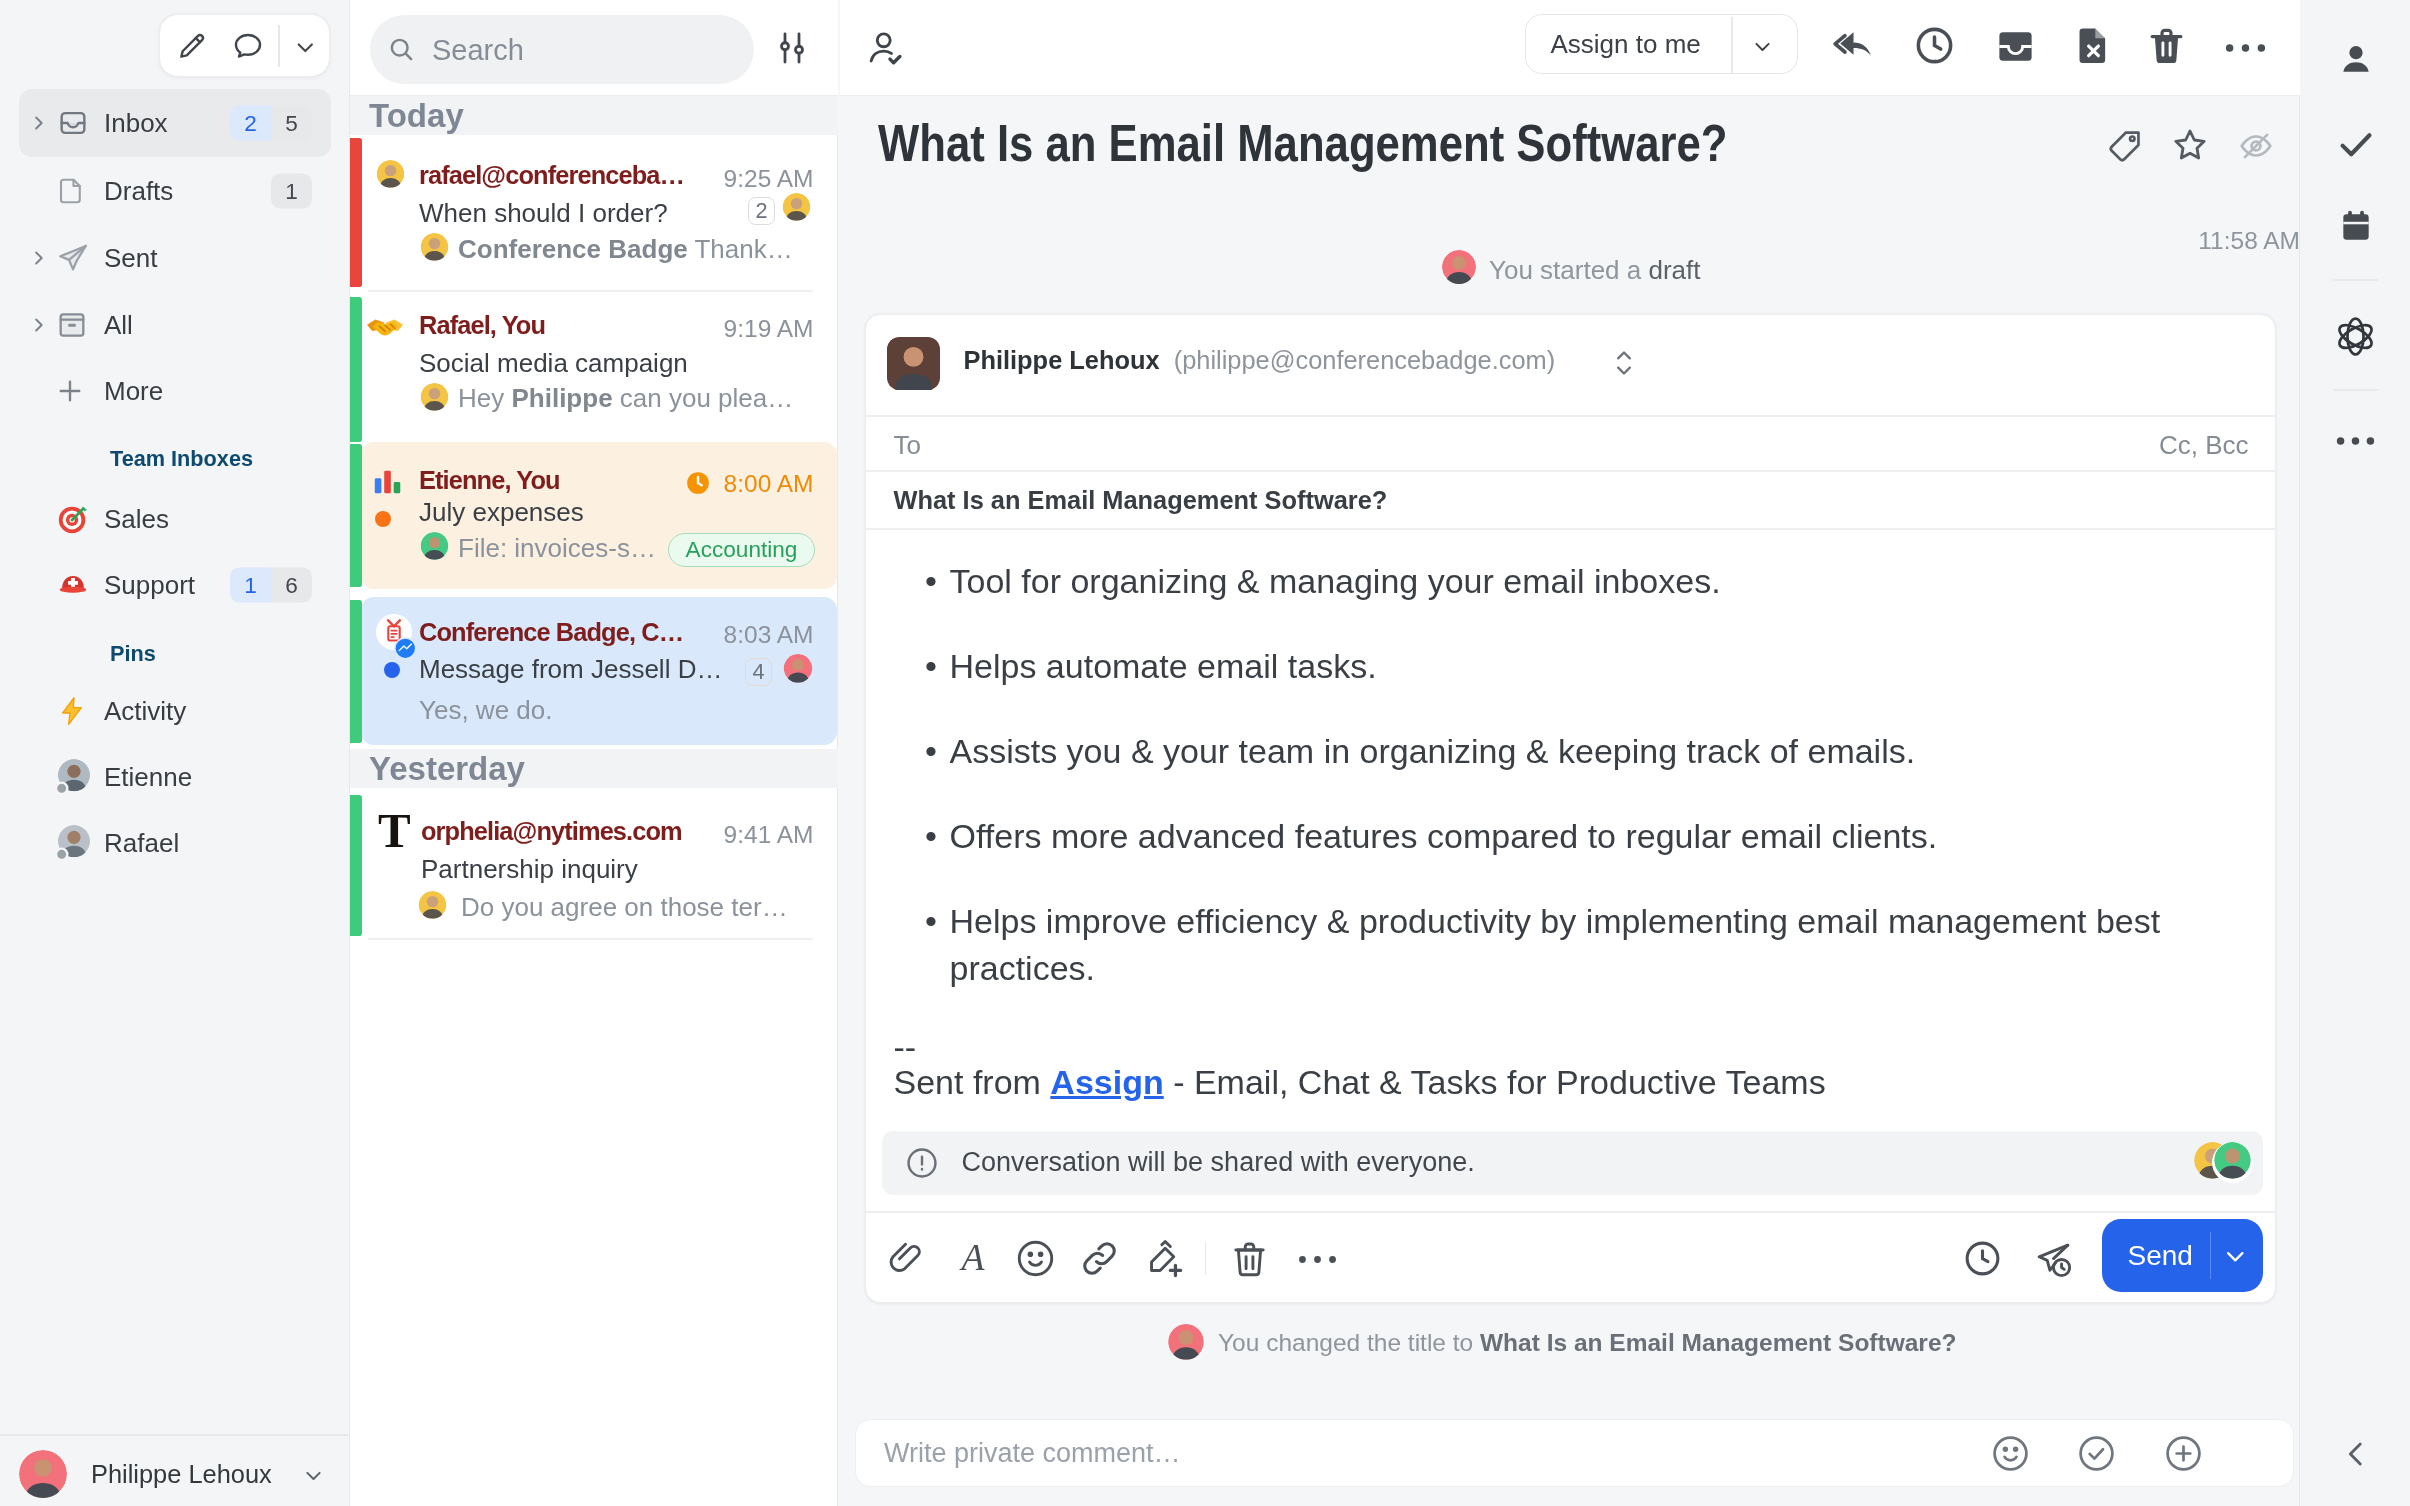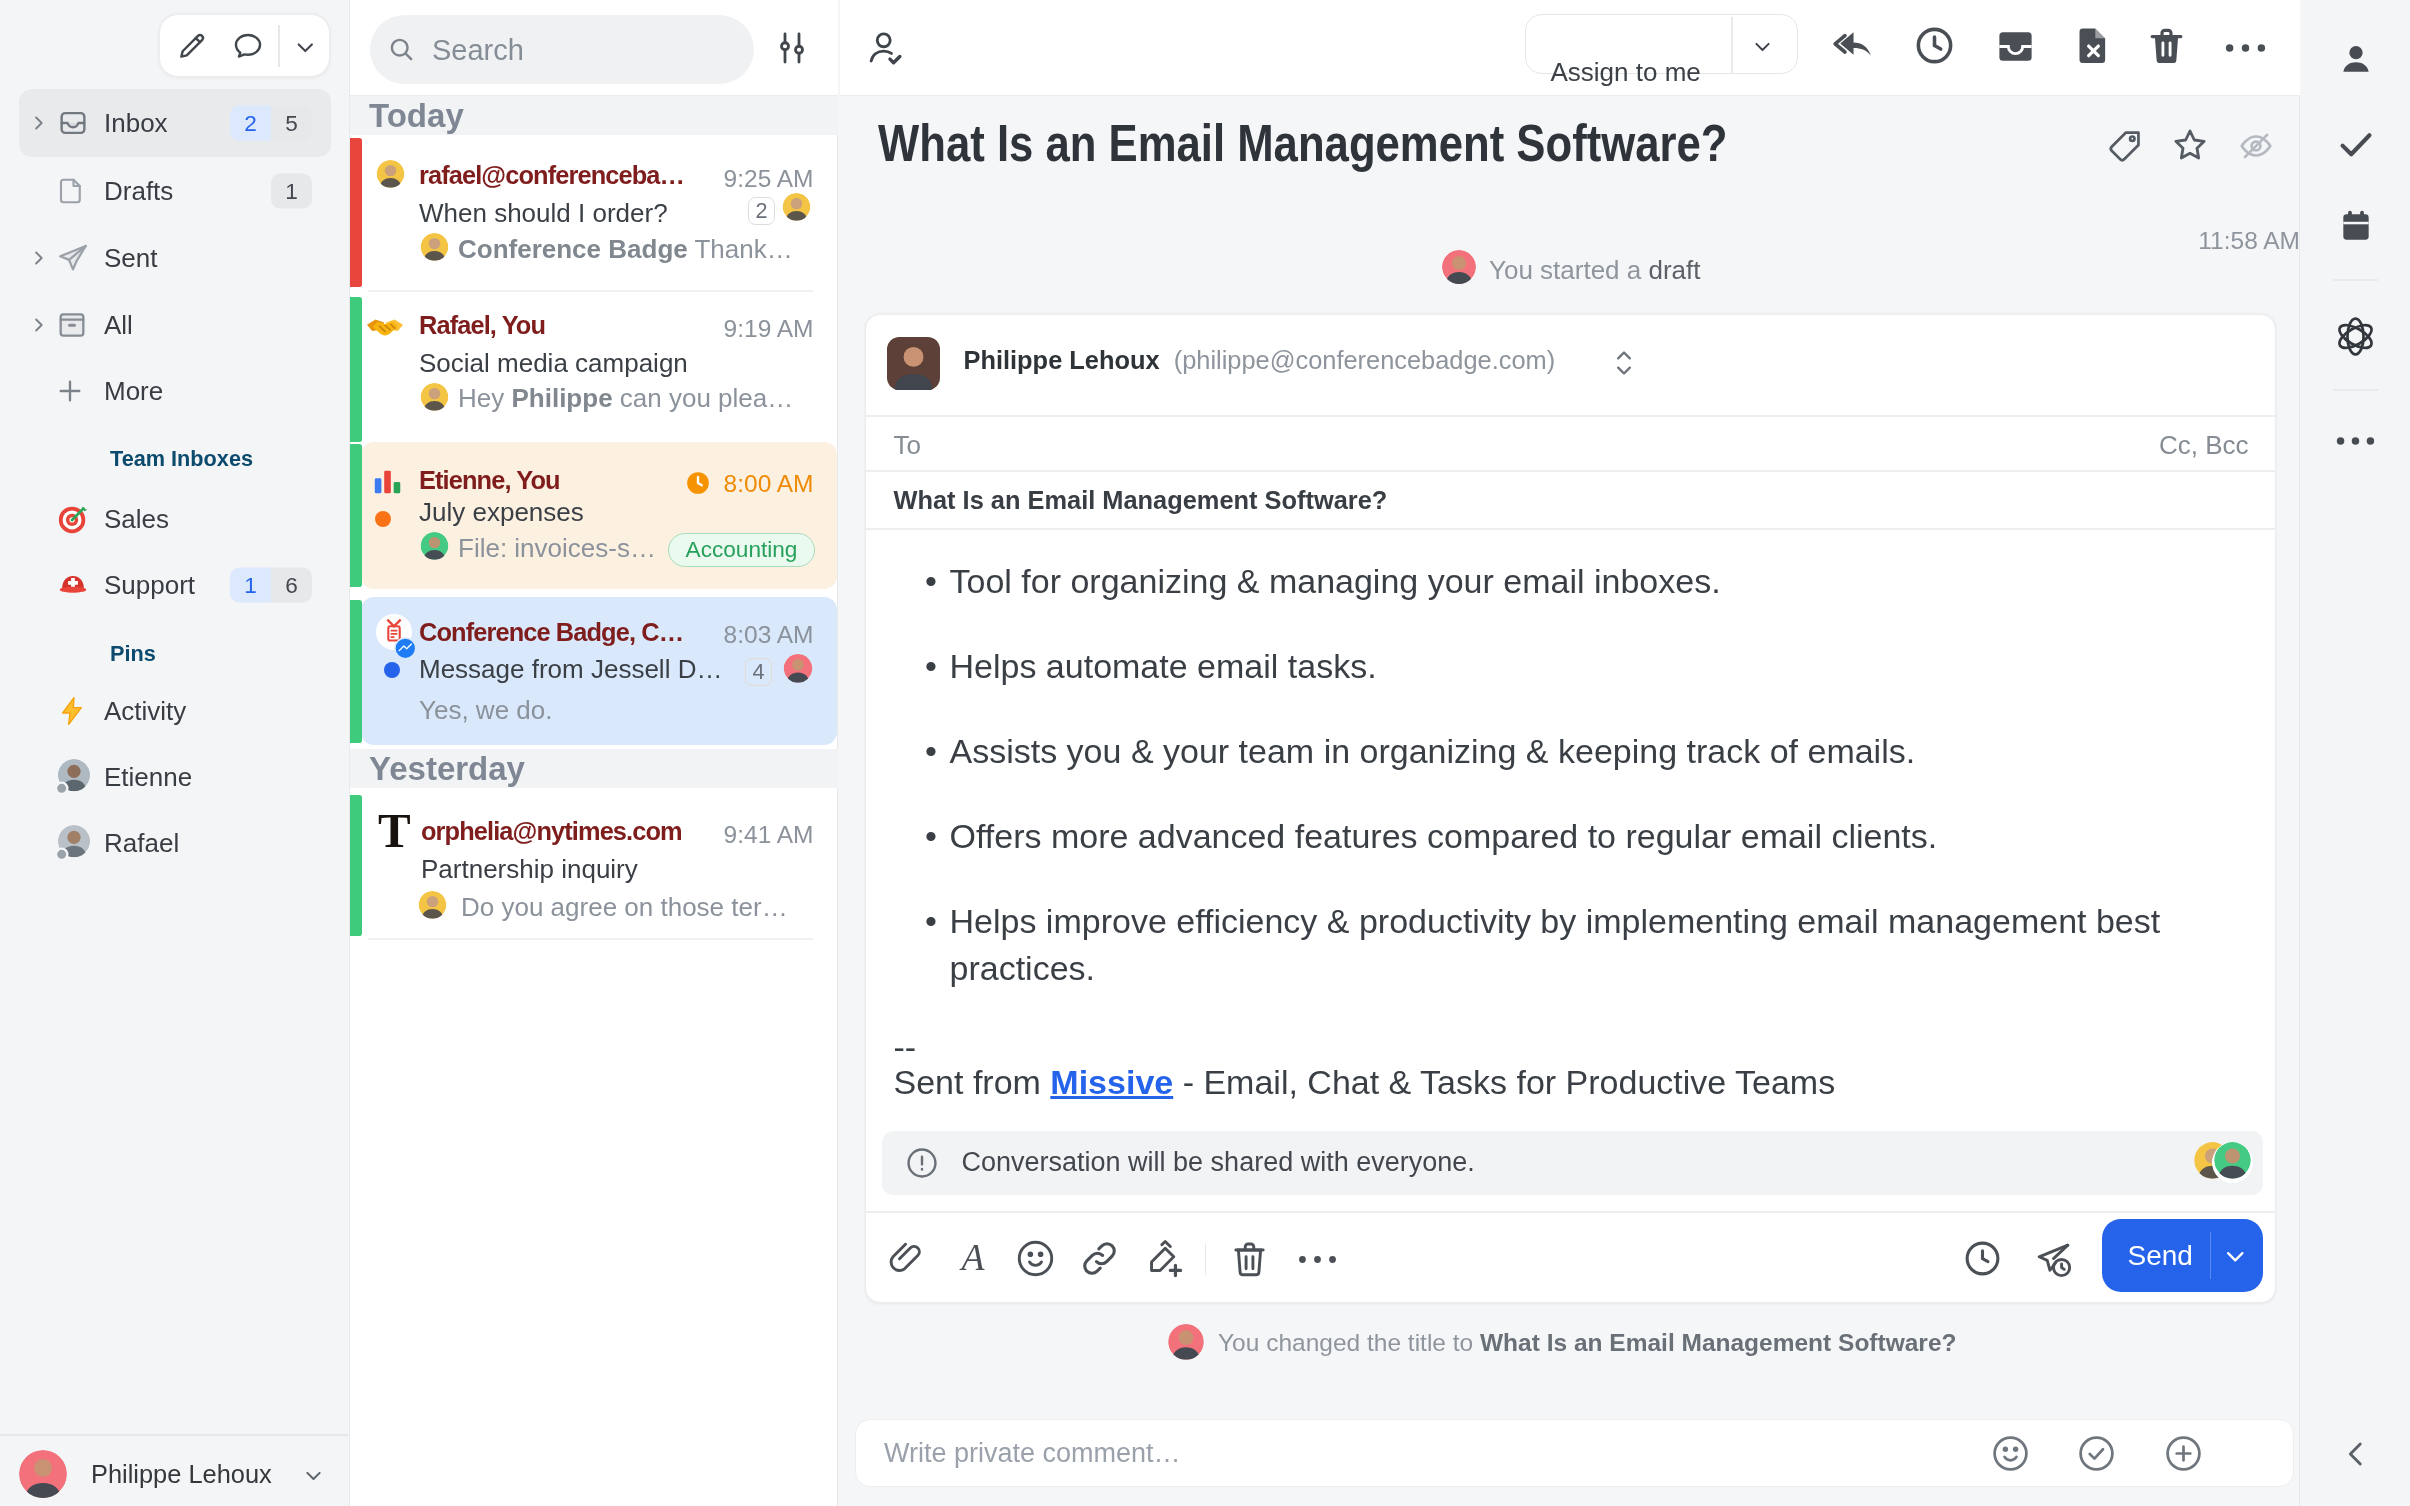--- a/index.html
+++ b/index.html
@@ -26,21 +26,21 @@
   .item { position:absolute; left:0; width:488px; }
   .it-title { position:absolute; left:69px; font-size:25.4px; font-weight:bold; color:#7f1d1d; white-space:nowrap; letter-spacing:-0.9px; }
   .it-line  { position:absolute; left:69px; font-size:26px; color:#3a3f45; white-space:nowrap; }
   .it-prev  { position:absolute; font-size:26px; color:#8b929b; white-space:nowrap; }
   .it-time  { position:absolute; right:24.5px; font-size:24.5px; color:#8b929b; }
   .cnt { border:1.9px solid #d9dce0; border-radius:7.5px; font-size:21.7px; color:#6a717a; width:27px; height:28px; display:flex; align-items:center; justify-content:center; }
   
   #main { position:absolute; left:840px; top:0; width:1460px; height:1507px; background:#f5f6f8; border-right:1.9px solid #e6e8ea; }
   #mtoolbar { position:absolute; left:0; top:0; width:1460px; height:96px; background:#fff; border-bottom:1.9px solid #ebedef; }
   #assign { position:absolute; left:685px; top:14px; width:273px; height:60px; background:#fff; border:1.9px solid #e4e6e9; border-radius:17px; }
-  #assign span { position:absolute; left:24.5px; top:50%; transform:translateY(-50%); font-size:26px; color:#3c4147;margin-top:28px; }
+  #assign span { position:absolute; left:24.5px; top:50%; transform:translateY(-50%); font-size:26px; color:#3c4147; }
   #assign .vline { position:absolute; left:205px; top:0px; width:1.9px; height:56px; background:#e9eaec; }
   #mtitle { position:absolute; left:38px; top:113px; font-size:52px; font-weight:600; color:#2f343a; transform:scaleX(.84); transform-origin:0 0; white-space:nowrap; letter-spacing:0; }
   .card { position:absolute; left:24.5px; top:314px; width:1411px; height:989px; background:#fff; border-radius:15px; box-shadow:0 0.9px 2.8px rgba(30,40,50,.08); border:0.9px solid #ebedef; }
   
   #sbR { position:absolute; left:2301px; top:0; width:109px; height:1507px; background:#f4f5f6; }
 </style>
 </head>
 <body>
 
 <div id="sbL">
@@ -440,21 +440,21 @@
     <div class="abs" style="left:0;top:213px;width:1411px;height:1.9px;background:#eceef0;"></div>
 
     <ul class="abs" style="left:84px;top:243px;width:1229px;list-style:none;">
       <li style="font-size:34px;color:#3a3f45;line-height:47px;margin-bottom:38px;"><span style="position:absolute;left:-24.5px;font-size:34px;">•</span>Tool for organizing &amp; managing your email inboxes.</li>
       <li style="font-size:34px;color:#3a3f45;line-height:47px;margin-bottom:38px;"><span style="position:absolute;left:-24.5px;font-size:34px;">•</span>Helps automate email tasks.</li>
       <li style="font-size:34px;color:#3a3f45;line-height:47px;margin-bottom:38px;"><span style="position:absolute;left:-24.5px;font-size:34px;">•</span>Assists you &amp; your team in organizing &amp; keeping track of emails.</li>
       <li style="font-size:34px;color:#3a3f45;line-height:47px;margin-bottom:38px;"><span style="position:absolute;left:-24.5px;font-size:34px;">•</span>Offers more advanced features compared to regular email clients.</li>
       <li style="font-size:34px;color:#3a3f45;line-height:47px;margin-bottom:38px;"><span style="position:absolute;left:-24.5px;font-size:34px;">•</span>Helps improve efficiency &amp; productivity by implementing email management best practices.</li>
     </ul>
     <div class="abs" style="left:28px;top:713px;font-size:34px;color:#3a3f45;">--</div>
-    <div class="abs" style="left:28px;top:748px;font-size:34px;color:#3a3f45;">Sent from <a style="color:#2563eb;font-weight:bold;text-decoration:underline;">Missive</a> - Email, Chat &amp; Tasks for Productive Teams</div>
+    <div class="abs" style="left:28px;top:748px;font-size:34px;color:#3a3f45;">Sent from <a style="color:#2563eb;font-weight:bold;text-decoration:underline;">Assign</a> - Email, Chat &amp; Tasks for Productive Teams</div>
 
     <div class="abs" style="left:16px;top:816px;width:1381px;height:64px;background:#f1f3f5;border-radius:11.3px;">
       <svg class="abs" style="left:23.5px;top:15px" width="34" height="34" viewBox="0 0 24 24" fill="none" stroke="#6a7077" stroke-width="1.7">
           <circle cx="12" cy="12" r="9.5"></circle>
           <path d="M12 7.5v5.5M12 16.2v.4" stroke-linecap="round"></path>
         </svg>
       <div class="abs" style="left:80px;top:16px;font-size:27px;color:#42474d;">Conversation will be shared with everyone.</div>
       <svg class="abs" style="right:30px;top:11.3px" width="41" height="41" viewBox="0 0 38 38">
           <g clip-path="url(#c1)">
             <circle cx="19" cy="17" r="17" fill="#f4c445"></circle>

